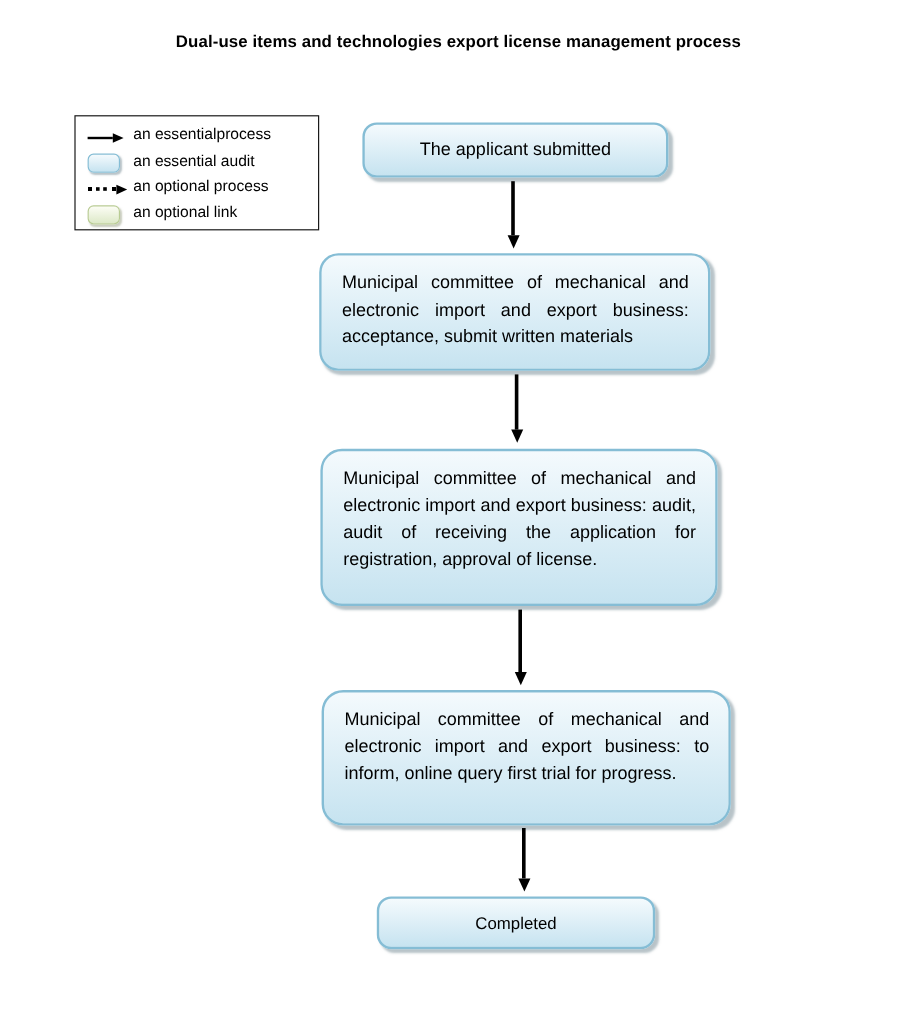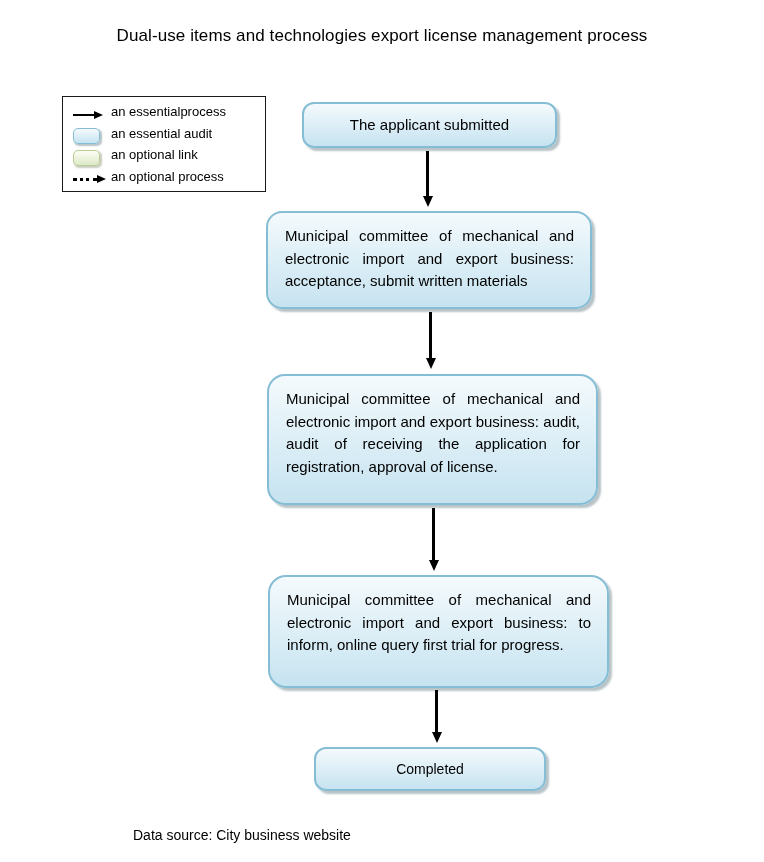--- a/index.html
+++ b/index.html
@@ -3,21 +3,21 @@
 <meta charset="utf-8">
 <style>
   html,body{margin:0;padding:0;background:#ffffff;}
   .page{
     position:relative;width:764px;height:862px;background:#fff;
     font-family:"Liberation Sans","DejaVu Sans",sans-serif;color:#000;
     overflow:hidden;
   }
   .title{
     position:absolute;left:0;top:26px;width:764px;text-align:center;
-    font-size:17px;font-weight:normal;letter-spacing:0.1px;
+    font-size:14px;font-weight:bold;letter-spacing:0.1px;
   }
   
   .legend{
     position:absolute;left:62px;top:96px;width:204px;height:96px;
     border:1px solid #1a1a1a;background:#fff;box-sizing:border-box;
     padding-top:7px;
   }
   .legend-row{display:flex;height:21.5px;padding-left:10px;}
   .legend-glyph{width:38px;flex:0 0 38px;display:flex;align-items:center;}
   .legend-label{font-size:13px;white-space:nowrap;}
@@ -80,32 +80,32 @@
       <span class="legend-label">an essentialprocess</span>
     </div>
     <div class="legend-row">
       <span class="legend-glyph">
         <span class="swatch essential"></span>
       </span>
       <span class="legend-label">an essential audit</span>
     </div>
     <div class="legend-row">
       <span class="legend-glyph">
-        <span class="swatch optional"></span>
-      </span>
-      <span class="legend-label">an optional link</span>
-    </div>
-    <div class="legend-row">
-      <span class="legend-glyph">
         <span class="harrow">
             <span class="shaft dotted"></span>
             <span class="head"></span>
           </span>
       </span>
       <span class="legend-label">an optional process</span>
+    </div>
+    <div class="legend-row">
+      <span class="legend-glyph">
+        <span class="swatch optional"></span>
+      </span>
+      <span class="legend-label">an optional link</span>
     </div>
   </div>
 
   <div class="node node-start centered">The applicant submitted</div>
 
   <div class="varrow arrow-1">
       <span class="shaft"></span>
       <span class="head"></span>
     </div>
 
@@ -125,15 +125,14 @@
 
   <div class="node node-step3 para">Municipal committee of mechanical and electronic import and export business: to inform, online query first trial for progress.</div>
 
   <div class="varrow arrow-4">
       <span class="shaft"></span>
       <span class="head"></span>
     </div>
 
   <div class="node node-end centered">Completed</div>
 
-  <div class="datasource">Data source: City business website</div>
 
 </div>
 
 </body></html>

